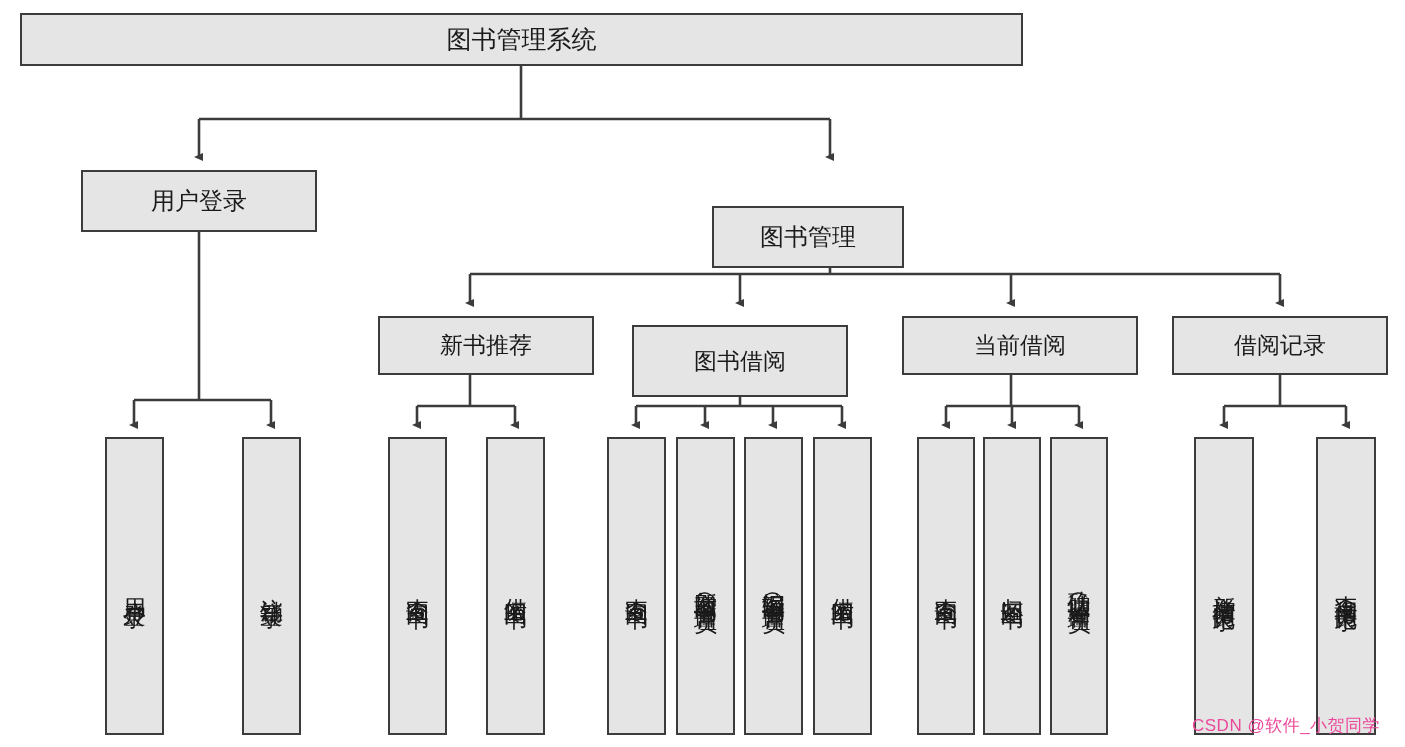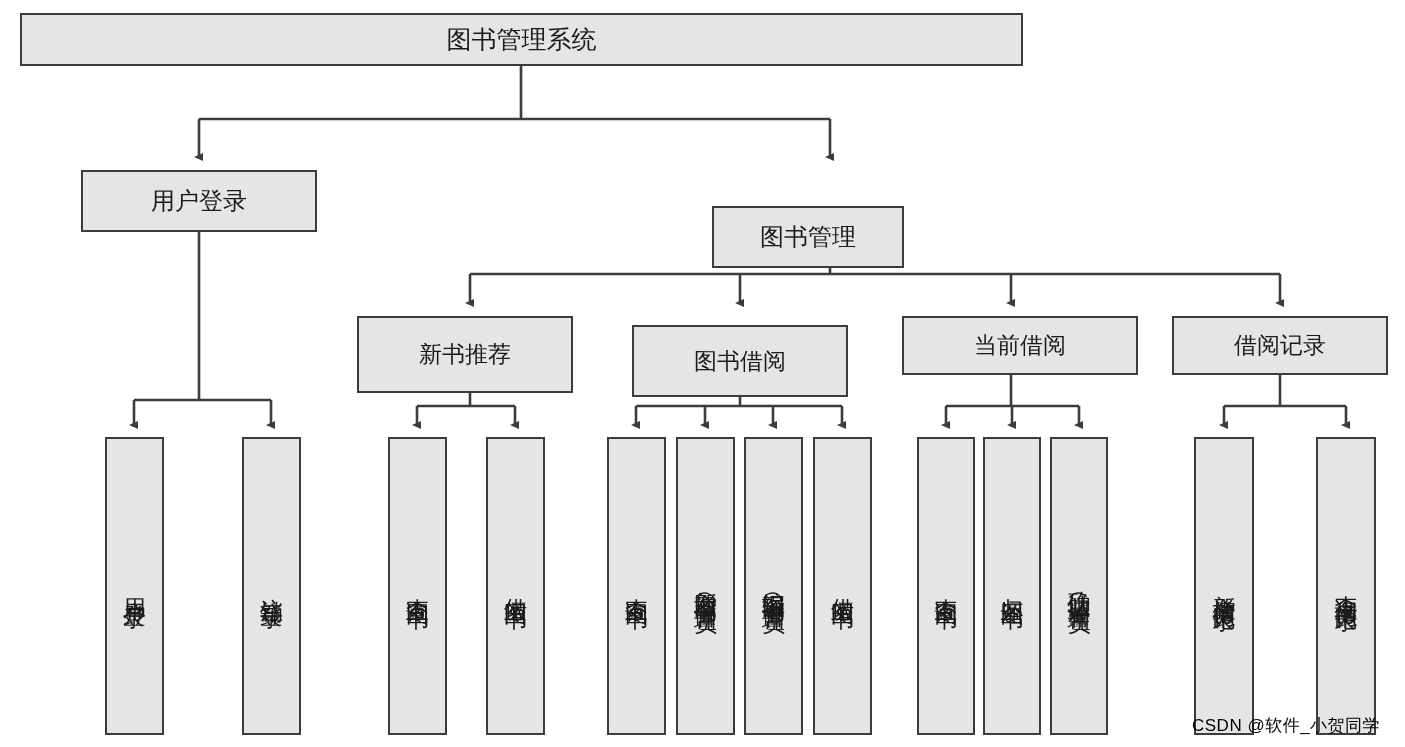--- a/index.html
+++ b/index.html
@@ -54,21 +54,21 @@
     font-size: 23px;
     letter-spacing: 3px;
     line-height: 1;
     white-space: nowrap;
   }
   #watermark {
     position: absolute;
     left: 1192px;
     top: 714px;
     font-size: 17px;
-    color: #000000;
+    color: #ec4899;
     letter-spacing: 0.5px;
     z-index: 5;
     white-space: nowrap;
   }
 </style>
 </head>
 <body>
 
 <div id="canvas">
 
@@ -127,21 +127,21 @@
     <span class="lbl">图书管理系统</span>
   </div>
 
   <div class="node lvl2" style="left:81px;top:170px;width:236px;height:62px;">
     <span class="lbl">用户登录</span>
   </div>
   <div class="node lvl2" style="left:712px;top:170px;width:192px;height:62px;margin-top:36px;">
     <span class="lbl">图书管理</span>
   </div>
 
-  <div class="node lvl3" style="left:357px;top:316px;width:216px;height:77px;">
+  <div class="node lvl3" style="left:378px;top:316px;width:216px;height:59px;">
     <span class="lbl">新书推荐</span>
   </div>
   <div class="node lvl3" style="left:632px;top:325px;width:216px;height:72px;">
     <span class="lbl">图书借阅</span>
   </div>
   <div class="node lvl3" style="left:902px;top:316px;width:236px;height:59px;">
     <span class="lbl">当前借阅</span>
   </div>
   <div class="node lvl3" style="left:1172px;top:316px;width:216px;height:59px;align-items:center;">
     <span class="lbl">借阅记录</span>

